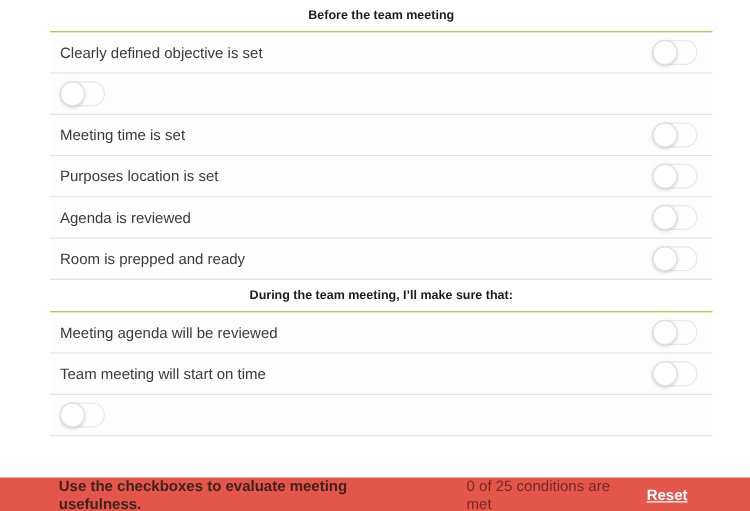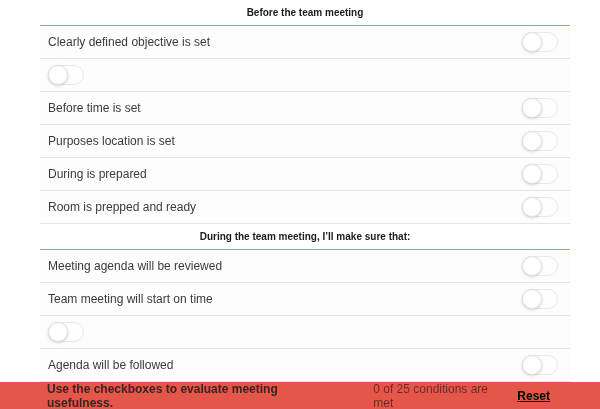--- a/index.html
+++ b/index.html
@@ -84,21 +84,21 @@
   }
   .footer-msg {
     font-weight: bold;
     color: #3f2320;
   }
   .footer-progress {
     color: rgba(0, 0, 0, 0.52);
     margin-left: 32px;
   }
   .footer-reset {
-    color: #000000;
+    color: #ffffff;
     font-weight: bold;
     text-decoration: underline;
     cursor: pointer;
   }
 </style>
 </head>
 <body>
 
 <div class="app">
 
@@ -111,33 +111,33 @@
     <span class="toggle">
         <span class="knob"></span>
       </span>
   </div>
   <div class="row">
     <span class="toggle">
         <span class="knob"></span>
       </span>
   </div>
   <div class="row">
-    <span class="row-label">Before time is set</span>
+    <span class="row-label">Meeting time is set</span>
     <span class="toggle">
         <span class="knob"></span>
       </span>
   </div>
   <div class="row">
     <span class="row-label">Purposes location is set</span>
     <span class="toggle">
         <span class="knob"></span>
       </span>
   </div>
   <div class="row">
-    <span class="row-label">During is prepared</span>
+    <span class="row-label">Agenda is reviewed</span>
     <span class="toggle">
         <span class="knob"></span>
       </span>
   </div>
   <div class="row">
     <span class="row-label">Room is prepped and ready</span>
     <span class="toggle">
         <span class="knob"></span>
       </span>
   </div>
@@ -156,26 +156,20 @@
     <span class="row-label">Team meeting will start on time</span>
     <span class="toggle">
         <span class="knob"></span>
       </span>
   </div>
   <div class="row">
     <span class="toggle">
         <span class="knob"></span>
       </span>
   </div>
-  <div class="row">
-    <span class="row-label">Agenda will be followed</span>
-    <span class="toggle">
-        <span class="knob"></span>
-      </span>
-  </div>
 
   <div class="footer">
     <span class="footer-msg">Use the checkboxes to evaluate meeting usefulness.</span>
     <span class="footer-progress">0 of 25 conditions are met</span>
     <a class="footer-reset">Reset</a>
   </div>
 
 </div>
 
 </body></html>

